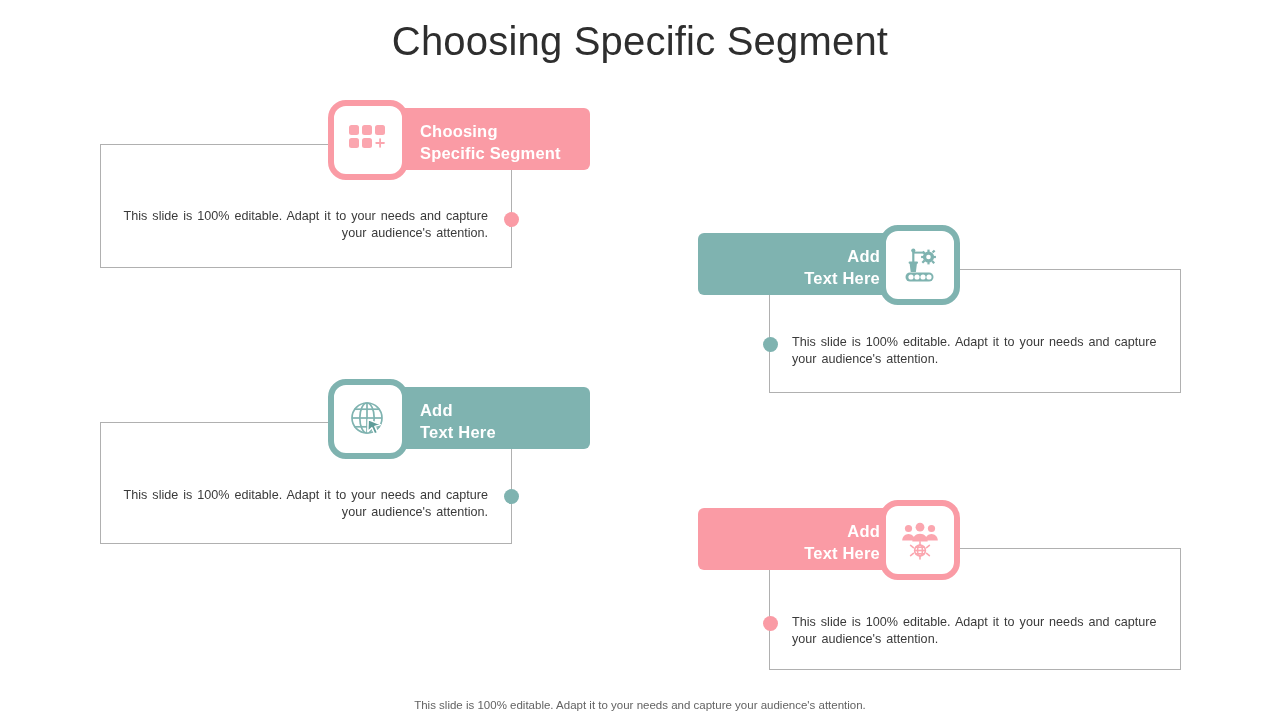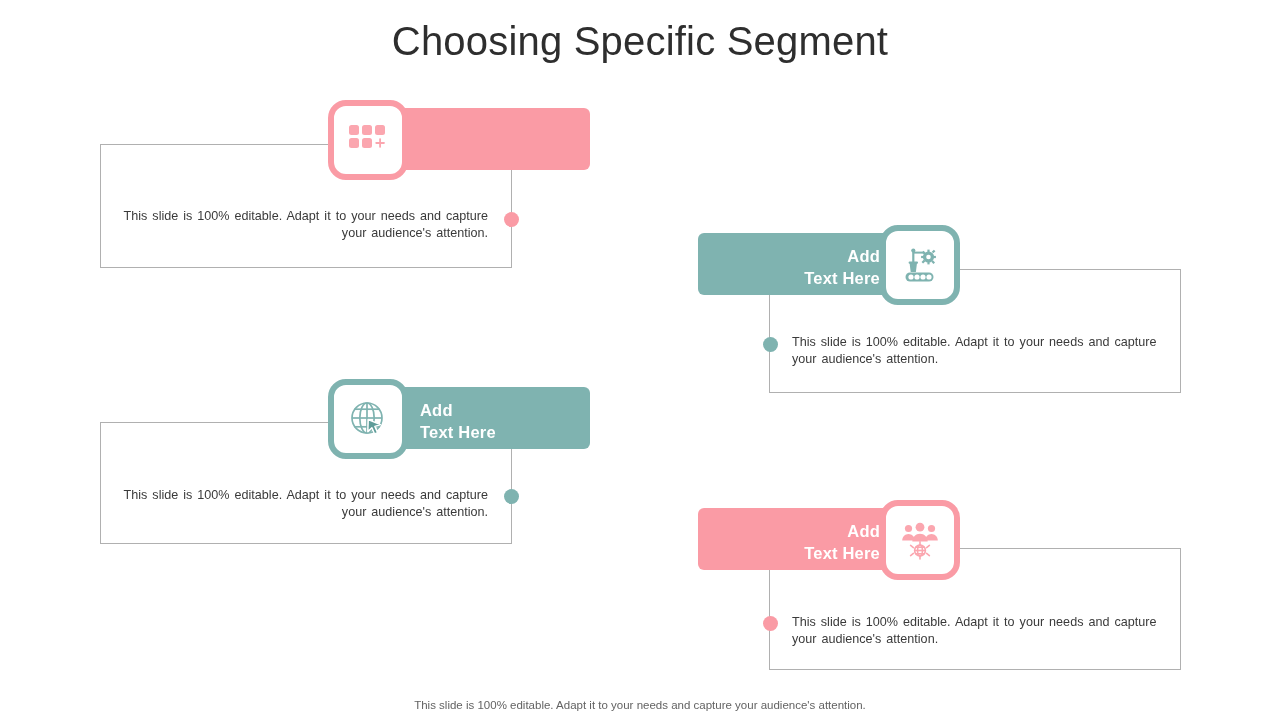--- a/index.html
+++ b/index.html
@@ -125,20 +125,22 @@
 
   <div class="panel-box" style="left:100px; top:144px; width:412px; height:124px;"></div>
 
   <div class="panel-text align-right" style="left:120px; top:208px; width:368px;">This slide is 100% editable. Adapt it to your needs and capture your audience's attention.</div>
 
   <div class="bullet-dot" style="left:504px; top:212px; background:#FA9BA5;"></div>
 
   <div class="badge" style="left:328px; top:100px; width:262px;">
     <div class="badge-pill" style="left:50px; width:212px; background:#FA9BA5;"></div>
 
+    <div class="badge-label lbl-right" style="left:92px; top:20px; width:170px;">Choosing
+Specific Segment</div>
 
     <div class="icon-tile" style="left:0px; top:0px; border:6px solid #FA9BA5;">
       <span class="ico">
         <svg width="40" height="32" viewBox="0 0 40 32">
           <rect x="1" y="1" width="10" height="10" rx="2.5" fill="#FBA6AF"></rect>
           <rect x="14" y="1" width="10" height="10" rx="2.5" fill="#FBA6AF"></rect>
           <rect x="27" y="1" width="10" height="10" rx="2.5" fill="#FBA6AF"></rect>
           <rect x="1" y="14" width="10" height="10" rx="2.5" fill="#FBA6AF"></rect>
           <rect x="14" y="14" width="10" height="10" rx="2.5" fill="#FBA6AF"></rect>
           <rect x="31.2" y="14.2" width="1.8" height="9.6" rx="0.8" fill="#FBA6AF"></rect>

